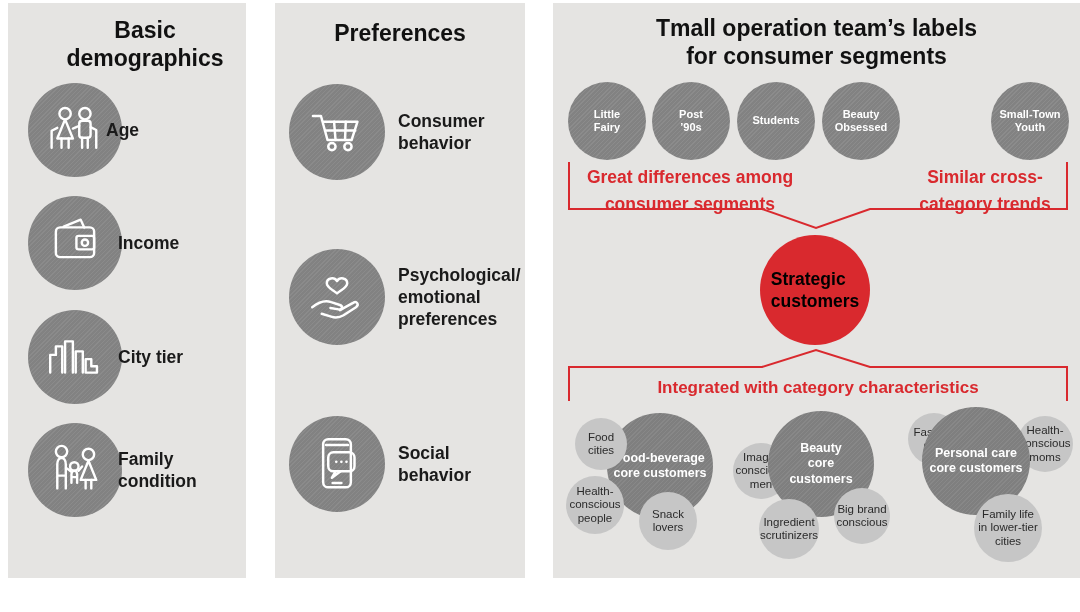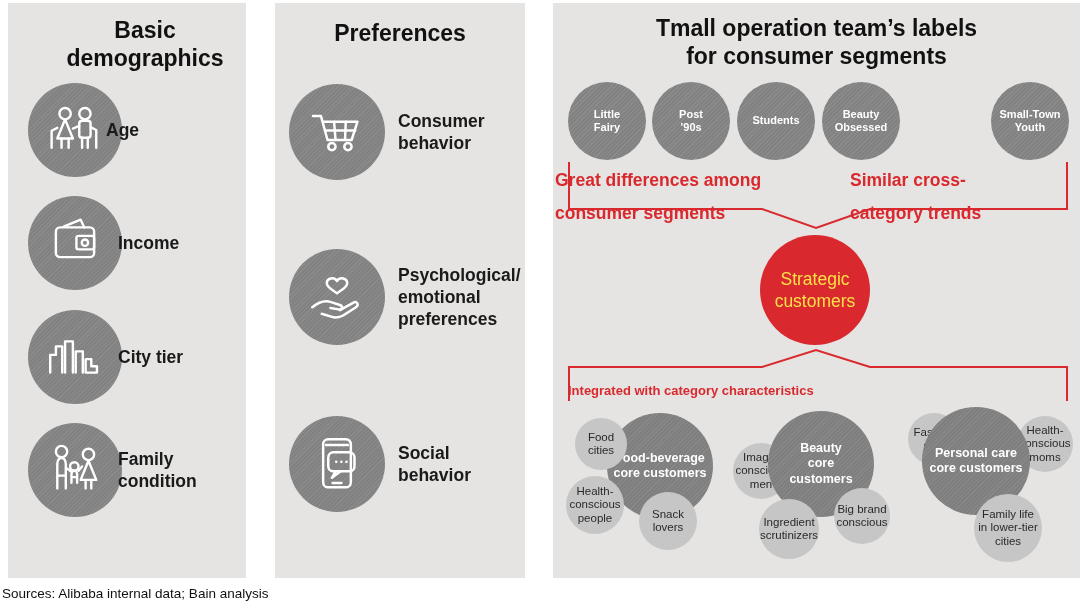--- a/index.html
+++ b/index.html
@@ -19,25 +19,25 @@
   .panel-title{position:absolute;width:100%;text-align:center;font-weight:bold;
     font-size:23px;line-height:28px;color:#111;}
   .icon-circle{position:absolute;border-radius:50%;background:var(--circle-gray);
     background-image:repeating-linear-gradient(135deg,rgba(255,255,255,.07) 0 1px,transparent 1px 3px);
     display:flex;align-items:center;justify-content:center;}
   .item-label{position:absolute;font-weight:bold;font-size:17.5px;line-height:22px;color:var(--text-dark);}
   .seg-circle{position:absolute;width:78px;height:78px;border-radius:50%;background:var(--circle-gray);
     background-image:repeating-linear-gradient(135deg,rgba(255,255,255,.08) 0 1px,transparent 1px 3px);
     display:flex;align-items:center;justify-content:center;text-align:center;
     color:#fff;font-weight:bold;font-size:11px;line-height:13.5px;z-index:2;}
-  .callout{position:absolute;width:270px;color:var(--accent-red);
-    font-weight:bold;font-size:17.5px;line-height:33px;z-index:2;}
+  .callout{position:absolute;width:270px;text-align:center;color:var(--accent-red);
+    font-weight:bold;font-size:17.5px;line-height:27px;z-index:2;}
   .strategic{position:absolute;left:760px;top:235px;width:110px;height:110px;border-radius:50%;
-    background:var(--accent-red);display:flex;align-items:center;justify-content:center;text-align:center;
-    color:#fde047;font-weight:normal;font-size:17.5px;line-height:22px;z-index:3;}
+    background:var(--accent-red);display:flex;align-items:center;justify-content:center;text-align:left;
+    color:#000000;font-weight:bold;font-size:17.5px;line-height:22px;z-index:3;}
   .core-circle{position:absolute;border-radius:50%;background:var(--core-gray);
     background-image:repeating-linear-gradient(135deg,rgba(255,255,255,.07) 0 1px,transparent 1px 3px);
     display:flex;align-items:center;justify-content:center;text-align:center;
     color:#fff;font-weight:bold;font-size:12.5px;line-height:15.5px;z-index:3;}
   .sat-circle{position:absolute;border-radius:50%;background:var(--satellite-gray);
     display:flex;align-items:center;justify-content:center;text-align:center;
     color:#2a2a2a;font-size:11.5px;line-height:13.5px;}
   .sat-back{z-index:2;}
   .sat-front{z-index:4;}
   .overlay-svg{position:absolute;left:0;top:0;z-index:1;}
@@ -158,21 +158,21 @@
   </svg>
 
   <div class="callout pre" style="left:555px;top:164px;">Great differences among
 consumer segments</div>
   <div class="callout pre" style="left:850px;top:164px;">Similar cross-
 category trends</div>
 
   <div class="strategic pre">Strategic
 customers</div>
 
-  <div class="callout" style="left:568px;top:374px;width:500px;font-size:13px;">Integrated with category characteristics</div>
+  <div class="callout" style="left:568px;top:374px;width:500px;font-size:17px;">Integrated with category characteristics</div>
 
   <div class="core-circle pre" style="left:607px;top:413px;width:106px;height:106px;">Food-beverage
 core customers</div>
   <div class="sat-circle sat-front pre" style="left:575px;top:418px;width:52px;height:52px;">Food
 cities</div>
   <div class="sat-circle sat-front pre" style="left:566px;top:476px;width:58px;height:58px;">Health-
 conscious
 people</div>
   <div class="sat-circle sat-front pre" style="left:639px;top:492px;width:58px;height:58px;">Snack
 lovers</div>
@@ -192,14 +192,13 @@
 core customers</div>
   <div class="sat-circle sat-back pre" style="left:908px;top:413px;width:52px;height:52px;">Fashion
 girls</div>
   <div class="sat-circle sat-back pre" style="left:1017px;top:416px;width:56px;height:56px;">Health-
 conscious
 moms</div>
   <div class="sat-circle sat-front pre" style="left:974px;top:494px;width:68px;height:68px;">Family life
 in lower-tier
 cities</div>
 
-  <div class="source-note">Sources: Alibaba internal data; Bain analysis</div>
 </div>
 
 </body></html>

